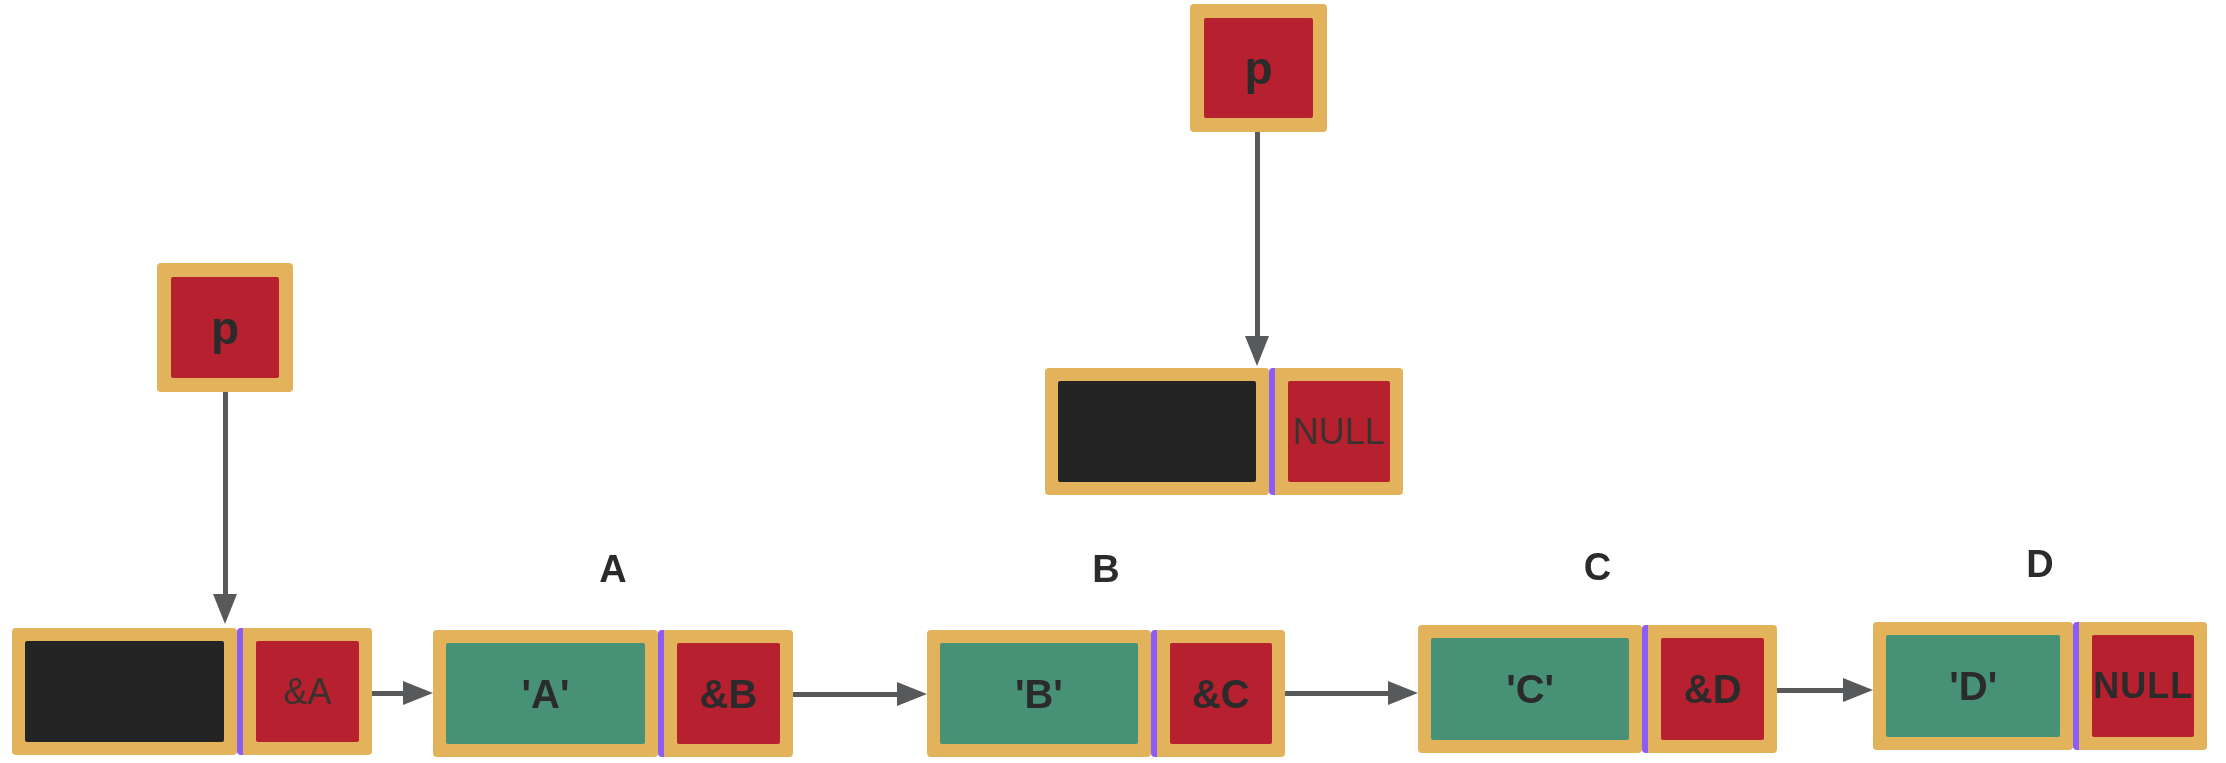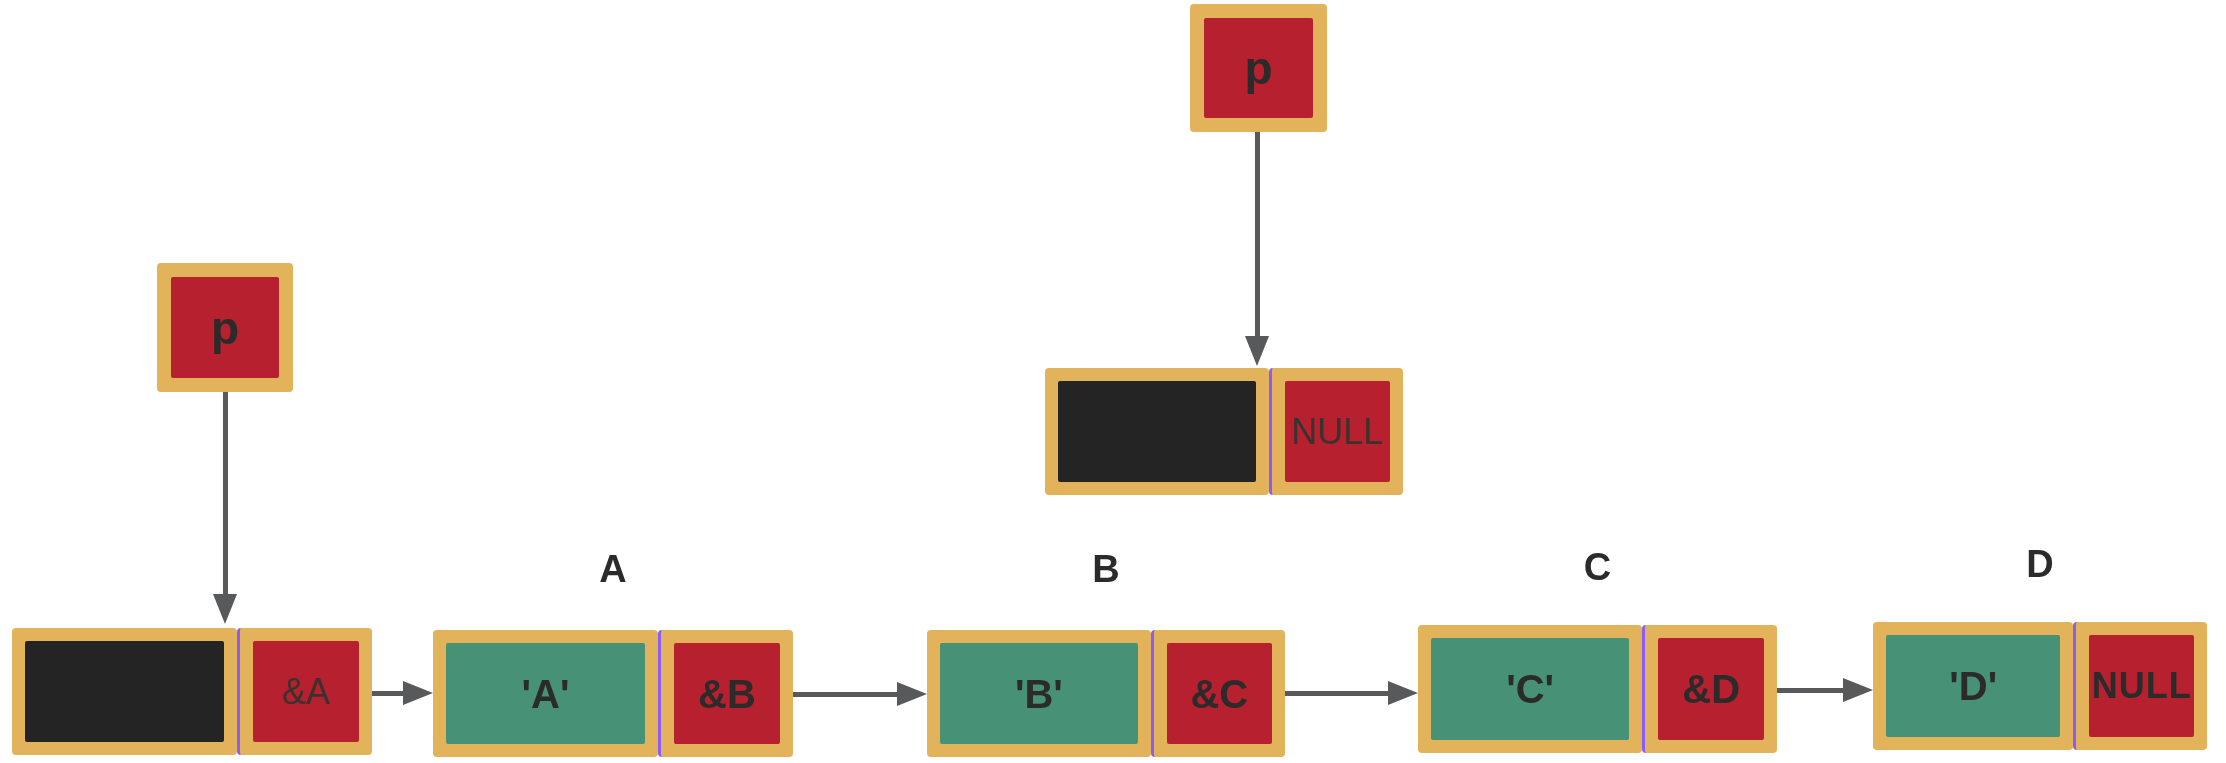--- a/index.html
+++ b/index.html
@@ -48,21 +48,21 @@
   .cell {
     position: relative;
     background: #e2b35a;
     border-radius: 4px;
     box-sizing: border-box;
     height: 100%;
   }
   .cell.data { flex: 0 0 62.5%; }
   .cell.ptr  { flex: 1 1 auto; }
   .node.narrowdata .cell.data { flex: 0 0 60%; }
-  .cell + .cell { border-left: 3px solid #8b5cf6; text-align: right; }
+  .cell + .cell { border-left: 6px solid #8b5cf6; text-align: right; }
   .cell .inner {
     position: absolute;
     inset: 13px;
     border-radius: 2px;
     display: flex;
     align-items: center;
     justify-content: center;
     line-height: 1;
   }
   .inner.black { background: #242424; }

